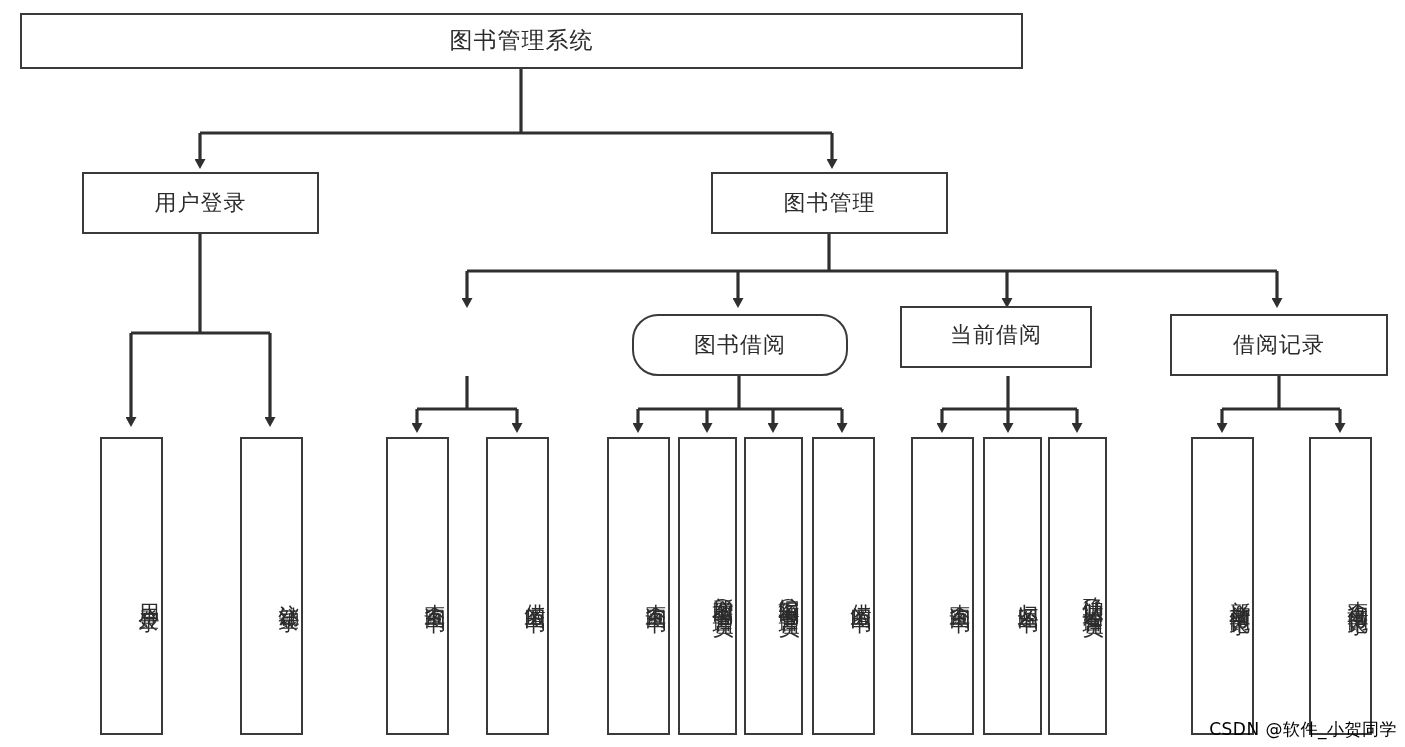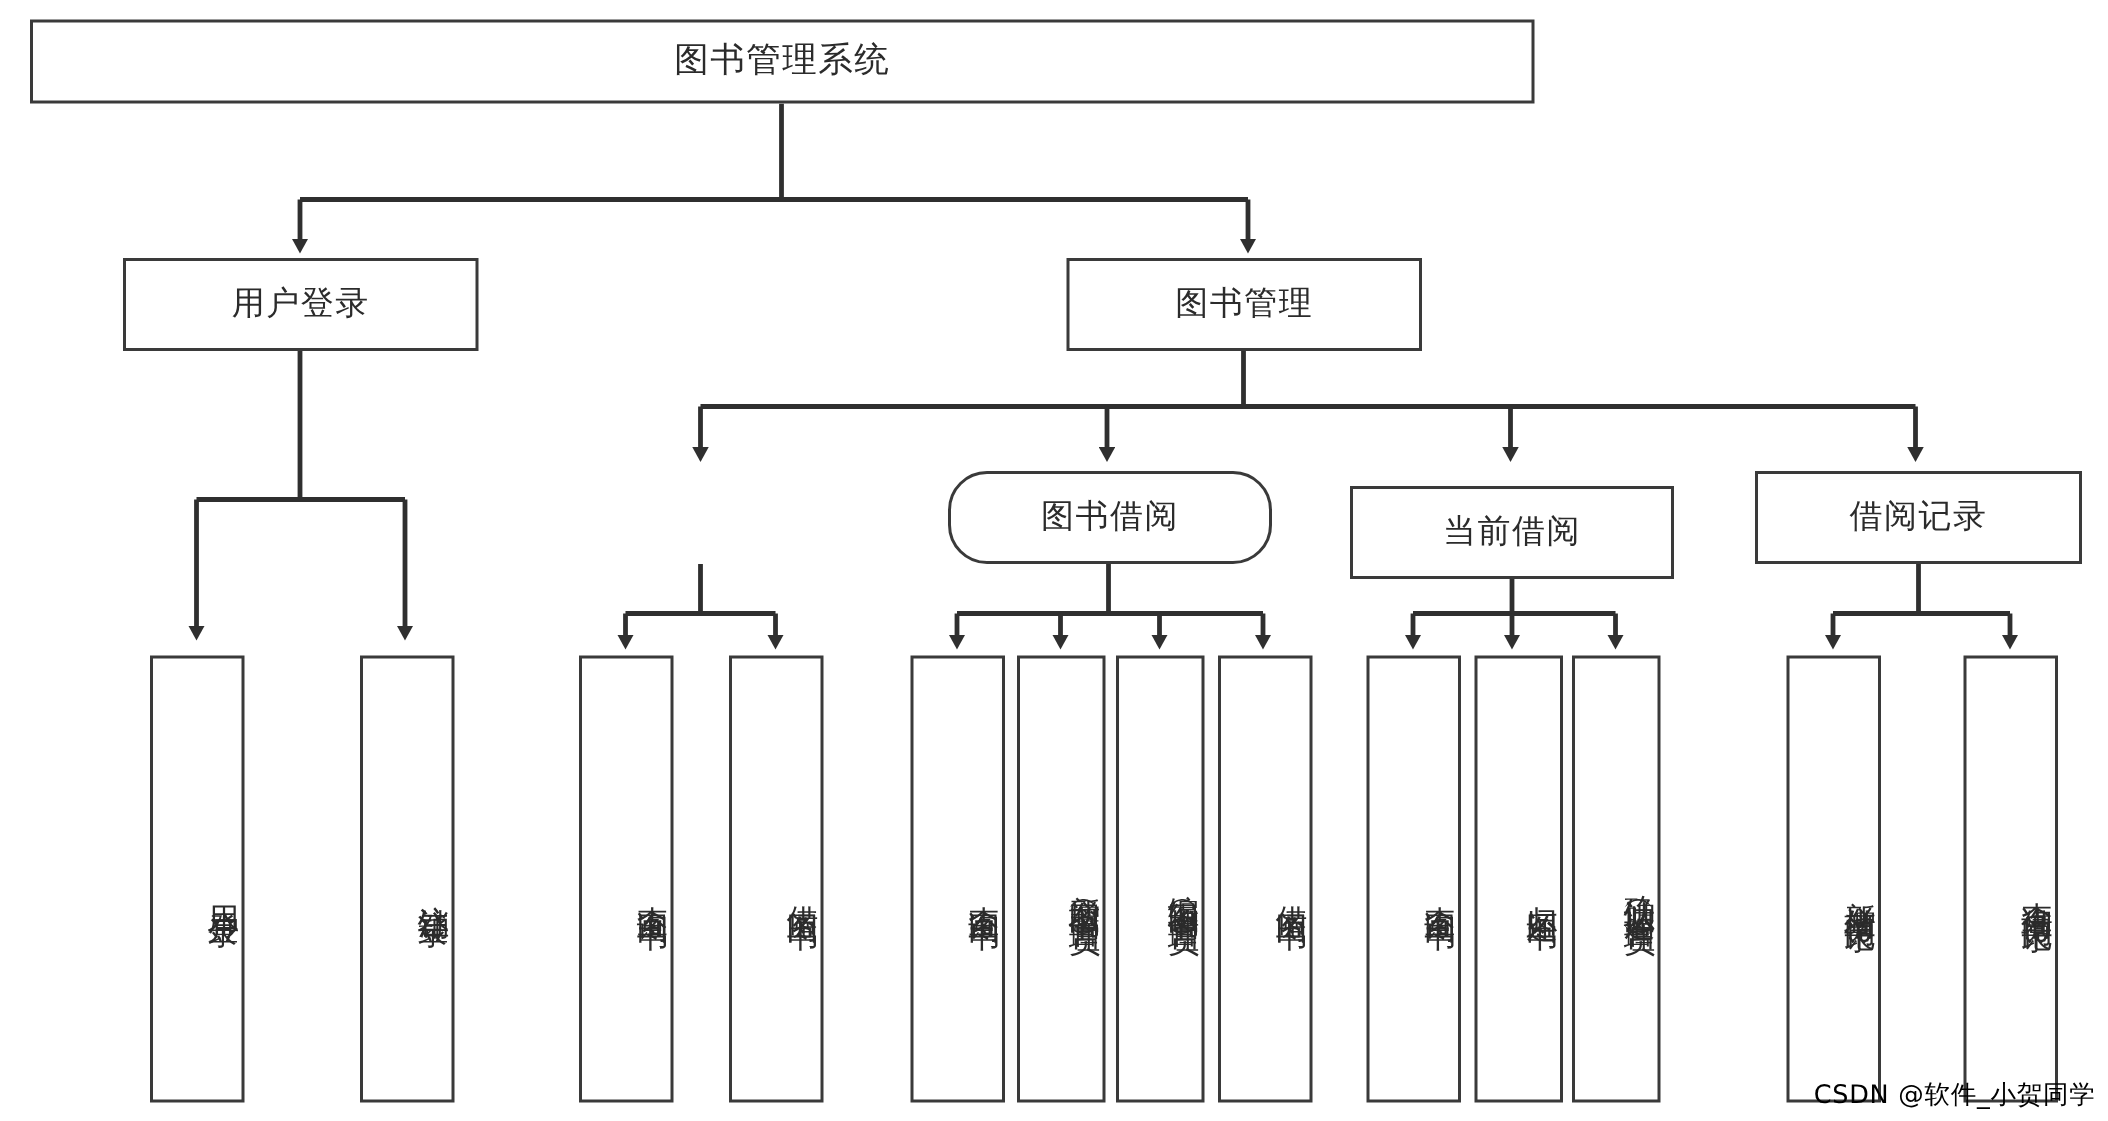--- a/index.html
+++ b/index.html
@@ -125,21 +125,21 @@
 
   <div class="node h root" style="left:20px;top:13px;width:1003px;height:56px;">图书管理系统</div>
 
   <div class="node h" style="left:82px;top:172px;width:237px;height:62px;">用户登录</div>
 
   <div class="node h" style="left:711px;top:172px;width:237px;height:62px;">图书管理</div>
 
 
   <div class="node h" style="left:632px;top:314px;width:216px;height:62px;border-radius:26px;">图书借阅</div>
 
-  <div class="node h" style="left:900px;top:324px;width:216px;height:62px;">当前借阅</div>
+  <div class="node h" style="left:900px;top:306px;width:192px;height:62px;font-family:Liberation Mono, monospace;">当前借阅</div>
 
   <div class="node h" style="left:1170px;top:314px;width:218px;height:62px;">借阅记录</div>
 
   <div class="node v" style="left:100px;top:437px;width:63px;height:298px;">
     <span class="vtxt">用户登录</span>
   </div>
 
   <div class="node v" style="left:240px;top:437px;width:63px;height:298px;">
     <span class="vtxt">注销登录</span>
   </div>

